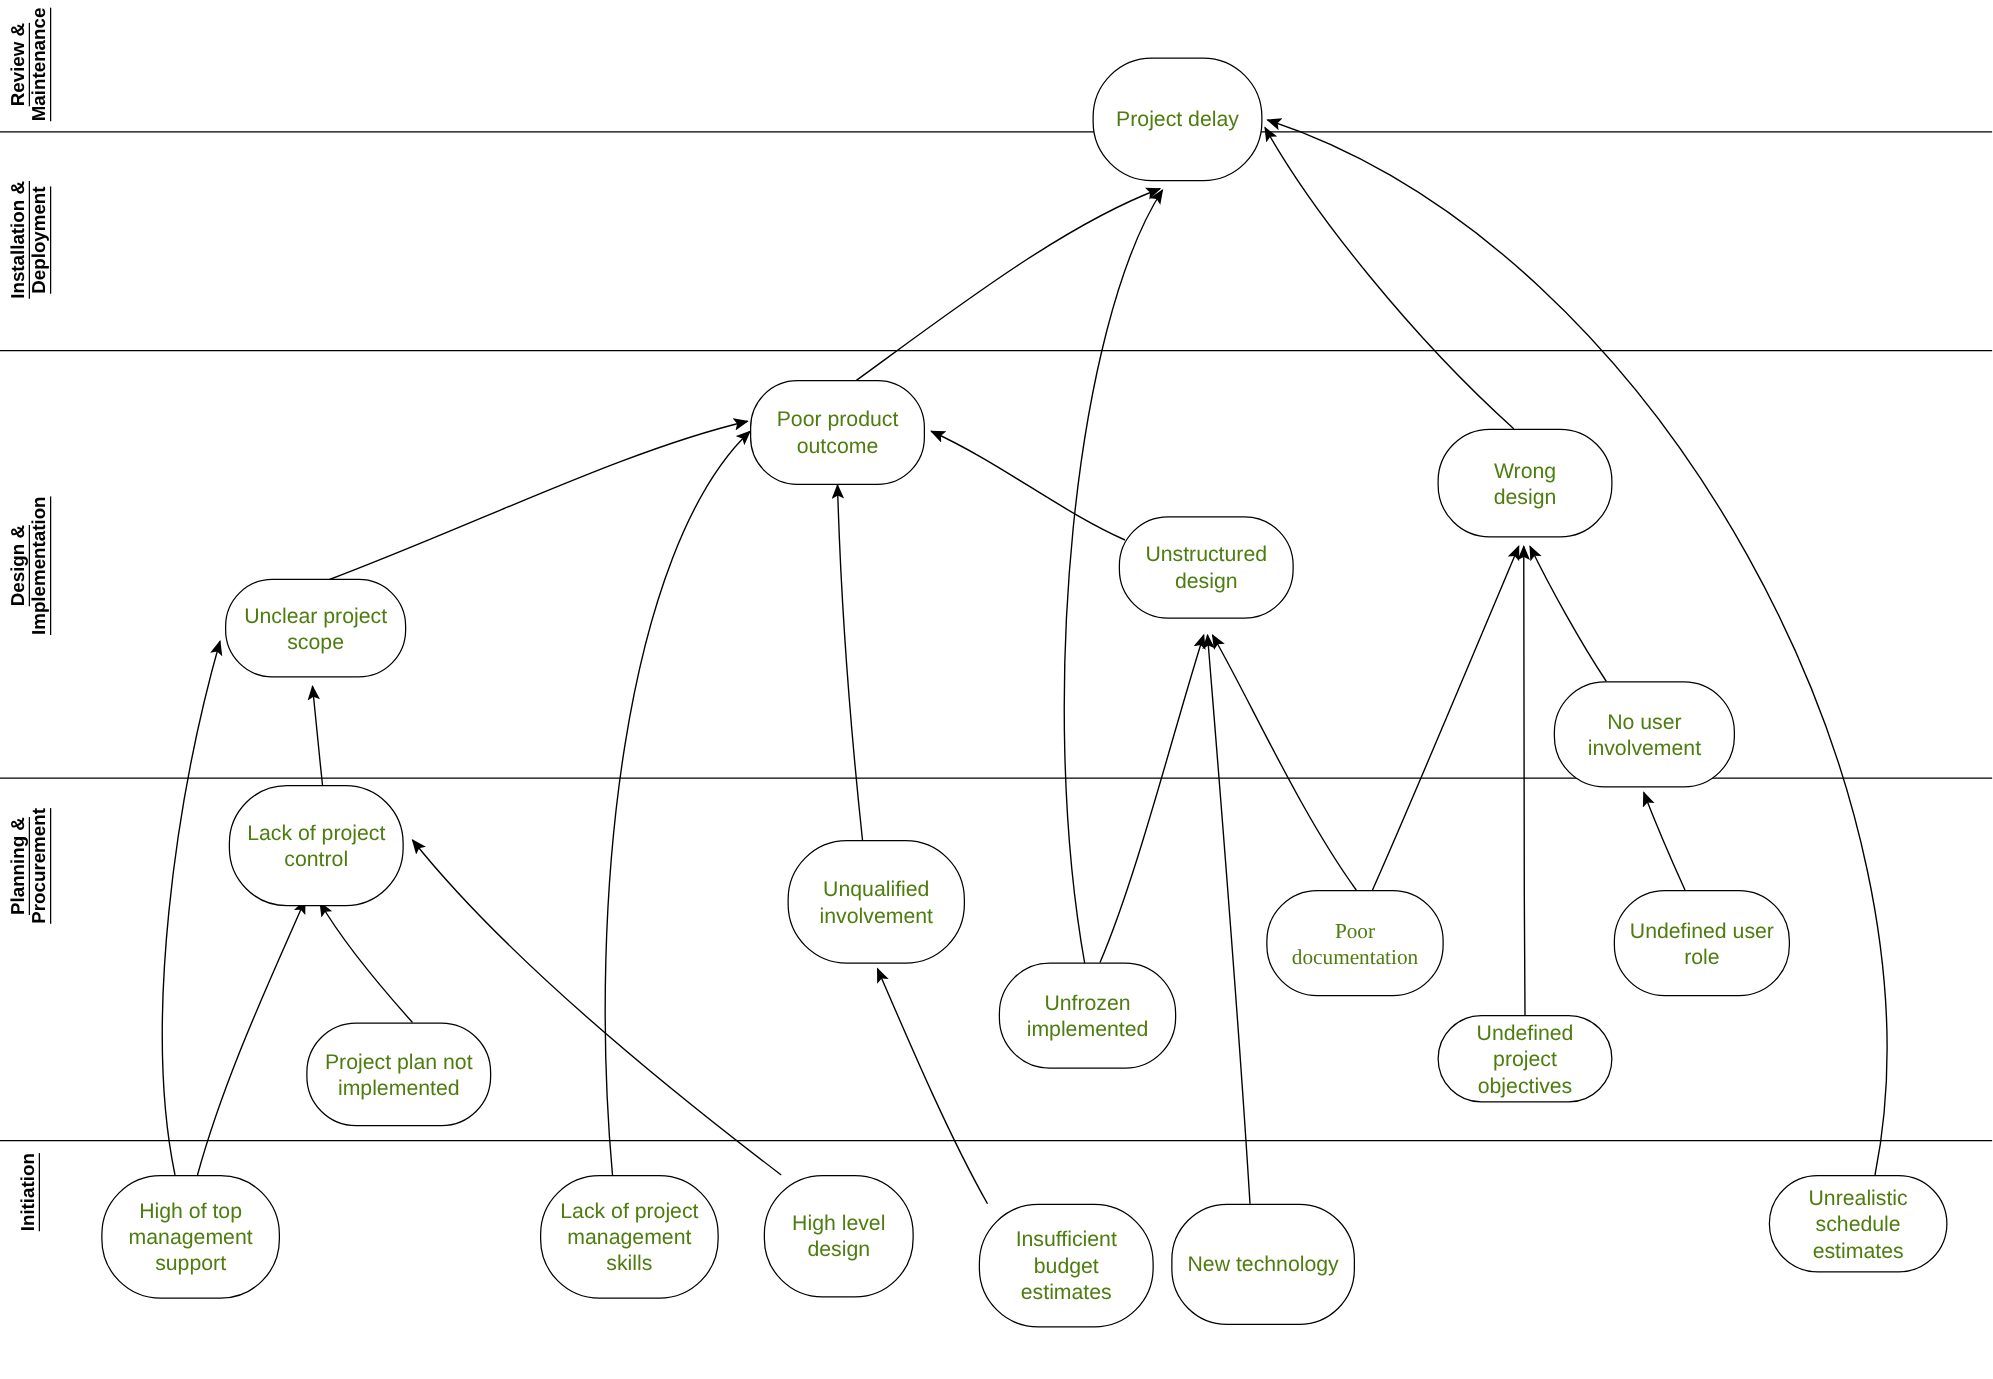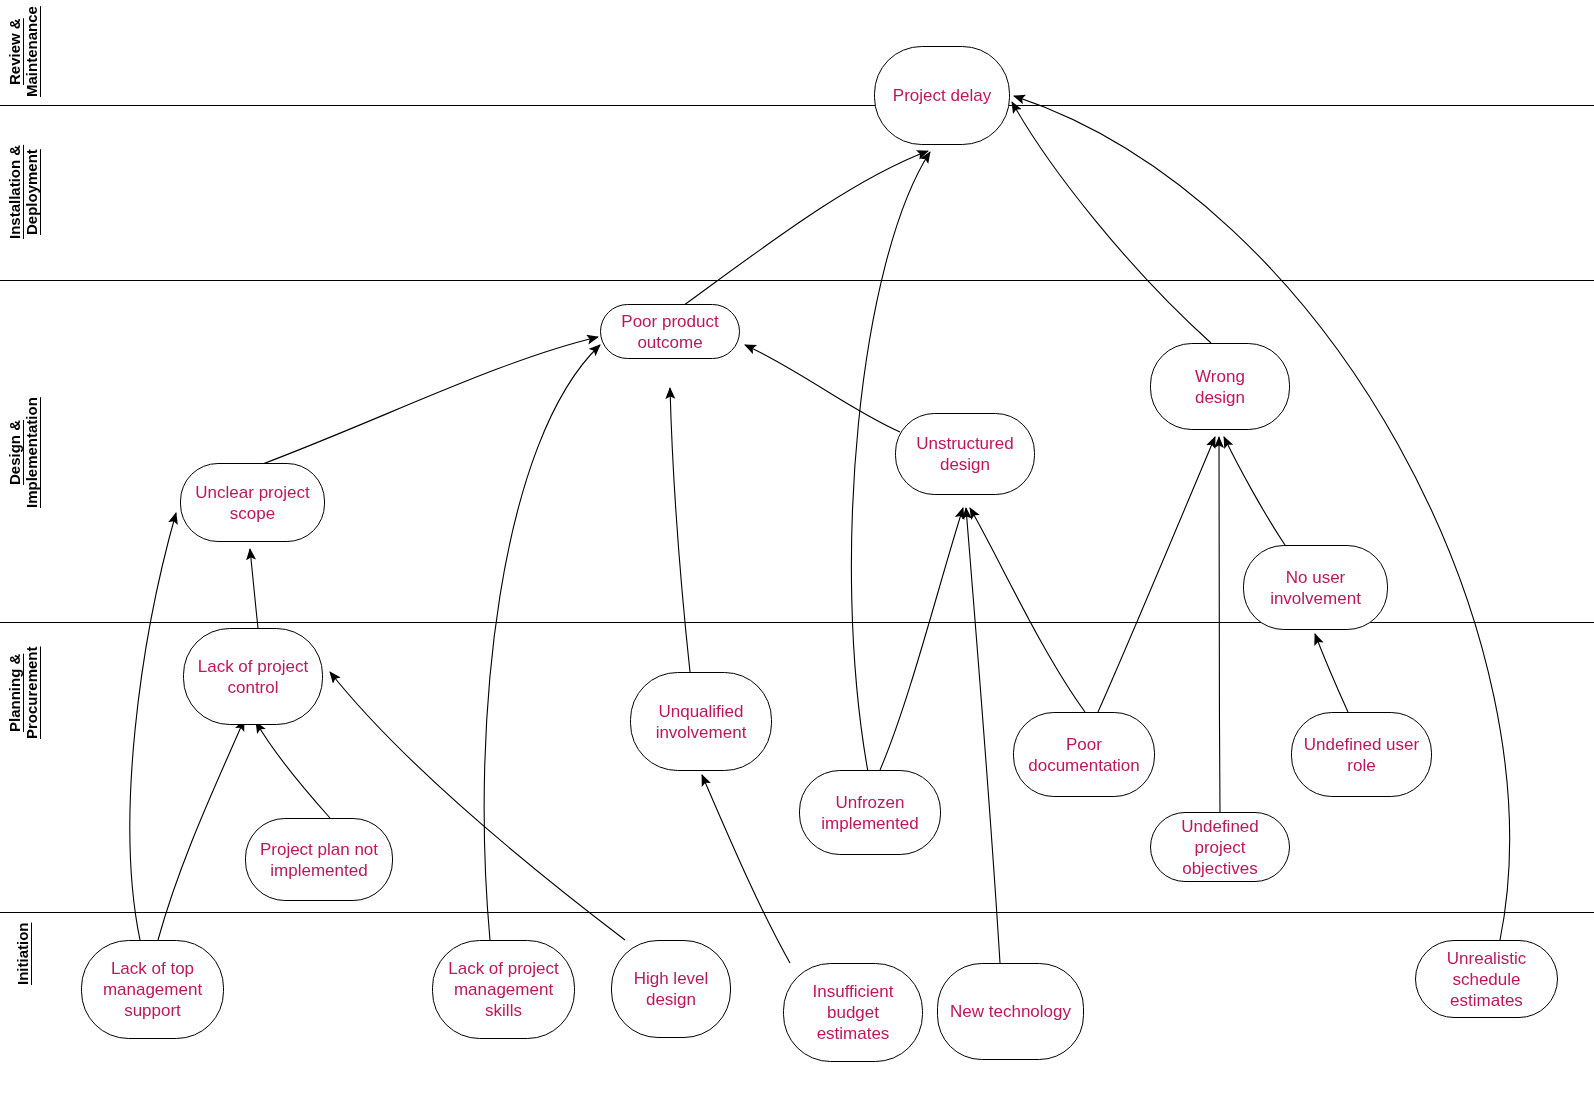--- a/index.html
+++ b/index.html
@@ -58,21 +58,21 @@
     border: 1.1px solid #000000;
     border-radius: 42px;
     background: #ffffff;
     display: flex;
     align-items: center;
     justify-content: center;
     text-align: center;
     font-family: "Liberation Sans", sans-serif;
     font-size: 17px;
     line-height: 21px;
-    color: #be185d;
+    color: #4d7c0f;
     padding: 2px 6px;
     white-space: pre-line;
   }
 </style>
 </head>
 <body>
 
 <div id="canvas">
 
   <div id="lane-layer">
@@ -117,46 +117,46 @@
         <path d="M 1000 963 C 990 800 975 620 966 508" marker-end="url(#arrow)"></path>
         <path d="M 1098 712 C 1130 640 1180 520 1215 437" marker-end="url(#arrow)"></path>
         <path d="M 1220 812 C 1219 680 1219 530 1219 437" marker-end="url(#arrow)"></path>
         <path d="M 1285 545 C 1265 515 1240 470 1224 437" marker-end="url(#arrow)"></path>
         <path d="M 1348 712 C 1338 690 1325 660 1315 634" marker-end="url(#arrow)"></path>
       </g>
   </svg>
 
   <div id="node-layer">
       <div class="node" style="left: 874px; top: 46px; width: 136px; height: 99px; border-radius: 47.52px;">Project delay</div>
-      <div class="node" style="left: 600px; top: 304px; width: 140px; height: 55px; border-radius: 37.92px;">Poor product
+      <div class="node" style="left: 600px; top: 304px; width: 140px; height: 84px; border-radius: 37.92px;">Poor product
 outcome</div>
       <div class="node" style="left: 1150px; top: 343px; width: 140px; height: 87px; border-radius: 41.76px;">Wrong
 design</div>
       <div class="node" style="left: 895px; top: 413px; width: 140px; height: 82px; border-radius: 39.36px;">Unstructured
 design</div>
       <div class="node" style="left: 180px; top: 463px; width: 145px; height: 79px; border-radius: 37.92px;">Unclear project
 scope</div>
       <div class="node" style="left: 1243px; top: 545px; width: 145px; height: 85px; border-radius: 40.8px;">No user
 involvement</div>
       <div class="node" style="left: 183px; top: 628px; width: 140px; height: 97px; border-radius: 46.56px;">Lack of project
 control</div>
       <div class="node" style="left: 630px; top: 672px; width: 142px; height: 99px; border-radius: 47.52px;">Unqualified
 involvement</div>
       <div class="node" style="left: 1291px; top: 712px; width: 141px; height: 85px; border-radius: 40.8px;">Undefined user
 role</div>
-      <div class="node" style="left: 1013px; top: 712px; width: 142px; height: 85px; border-radius: 40.8px;">Poor
+      <div class="node" style="left: 1013px; top: 712px; width: 142px; height: 85px; border-radius: 40.8px; font-family: Liberation Serif, serif;">Poor
 documentation</div>
       <div class="node" style="left: 799px; top: 770px; width: 142px; height: 85px; border-radius: 40.8px;">Unfrozen
 implemented</div>
       <div class="node" style="left: 1150px; top: 812px; width: 140px; height: 70px; border-radius: 41.76px;">Undefined
 project
 objectives</div>
       <div class="node" style="left: 245px; top: 818px; width: 148px; height: 83px; border-radius: 39.84px;">Project plan not
 implemented</div>
-      <div class="node" style="left: 81px; top: 940px; width: 143px; height: 99px; border-radius: 47.52px;">Lack of top
+      <div class="node" style="left: 81px; top: 940px; width: 143px; height: 99px; border-radius: 47.52px;">High of top
 management
 support</div>
       <div class="node" style="left: 432px; top: 940px; width: 143px; height: 99px; border-radius: 47.52px;">Lack of project
 management
 skills</div>
       <div class="node" style="left: 611px; top: 940px; width: 120px; height: 98px; border-radius: 47.04px;">High level
 design</div>
       <div class="node" style="left: 783px; top: 963px; width: 140px; height: 99px; border-radius: 47.52px;">Insufficient
 budget
 estimates</div>

